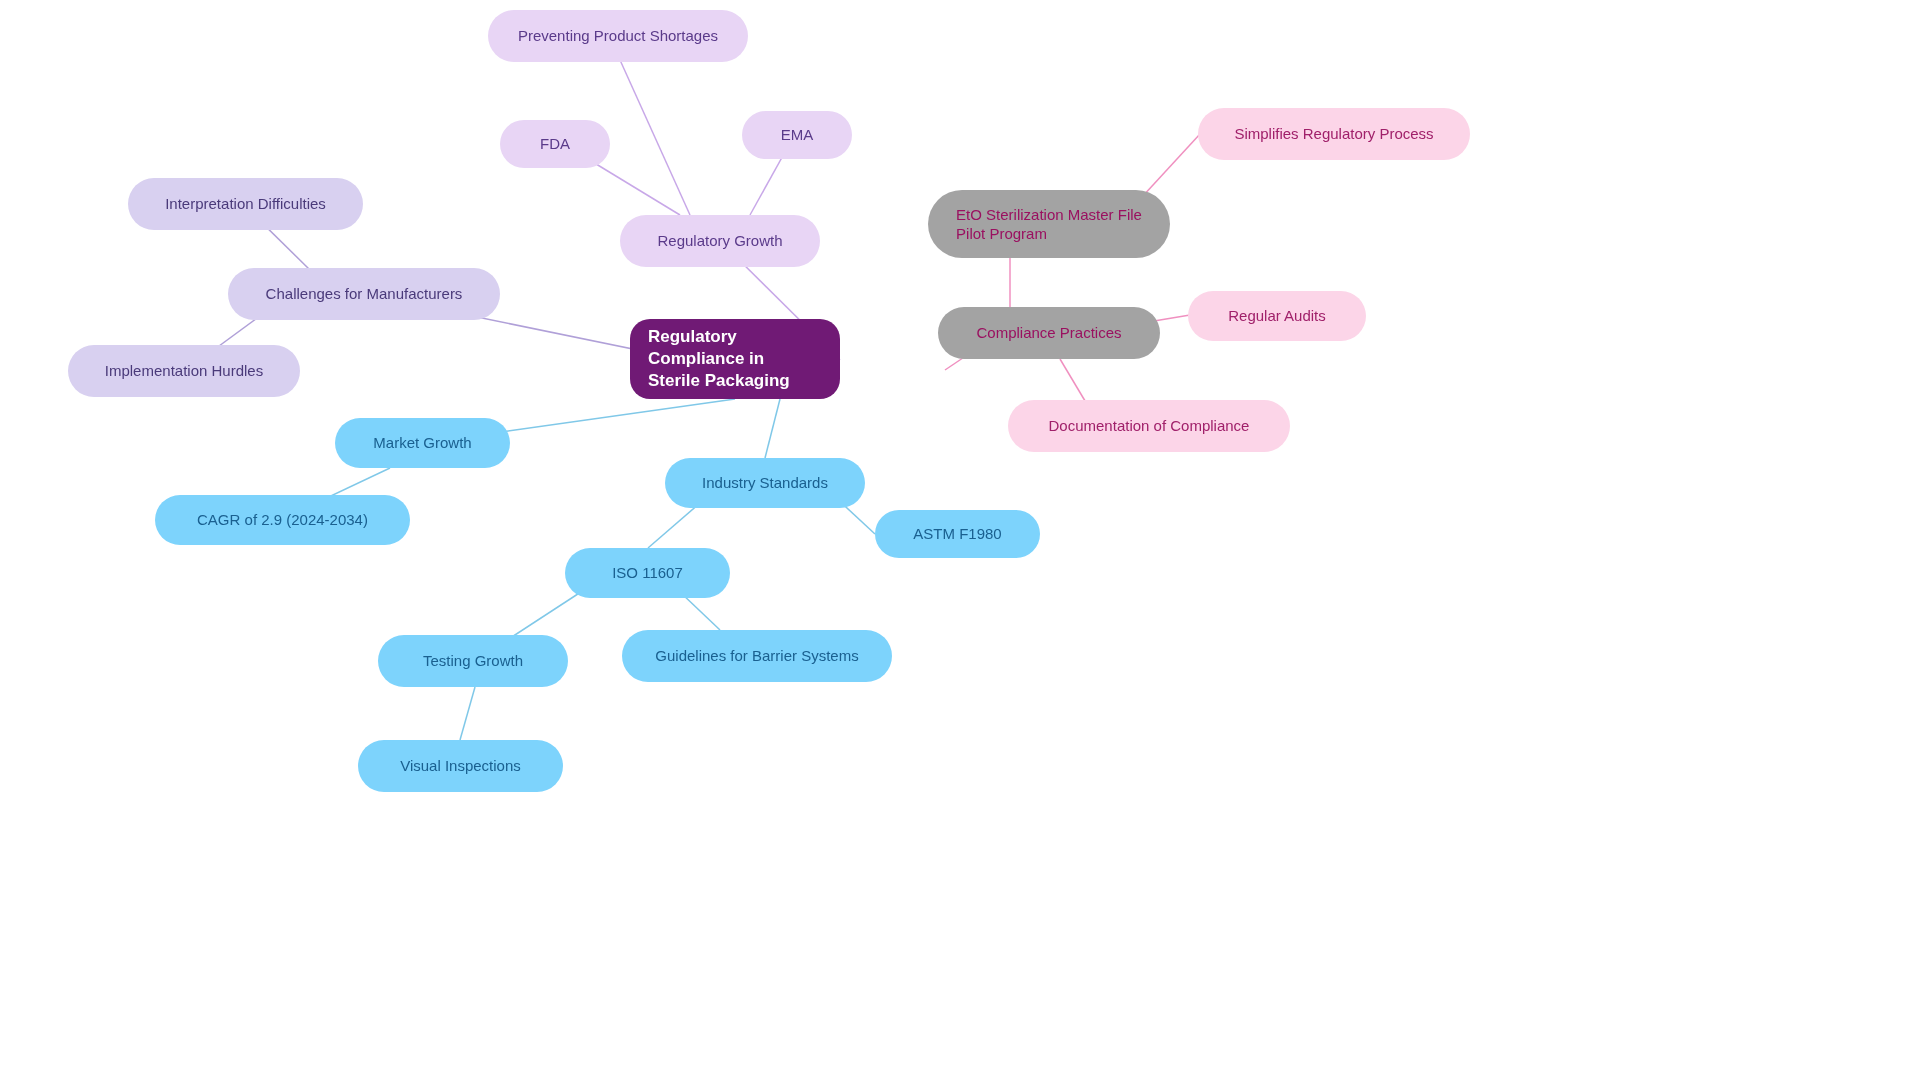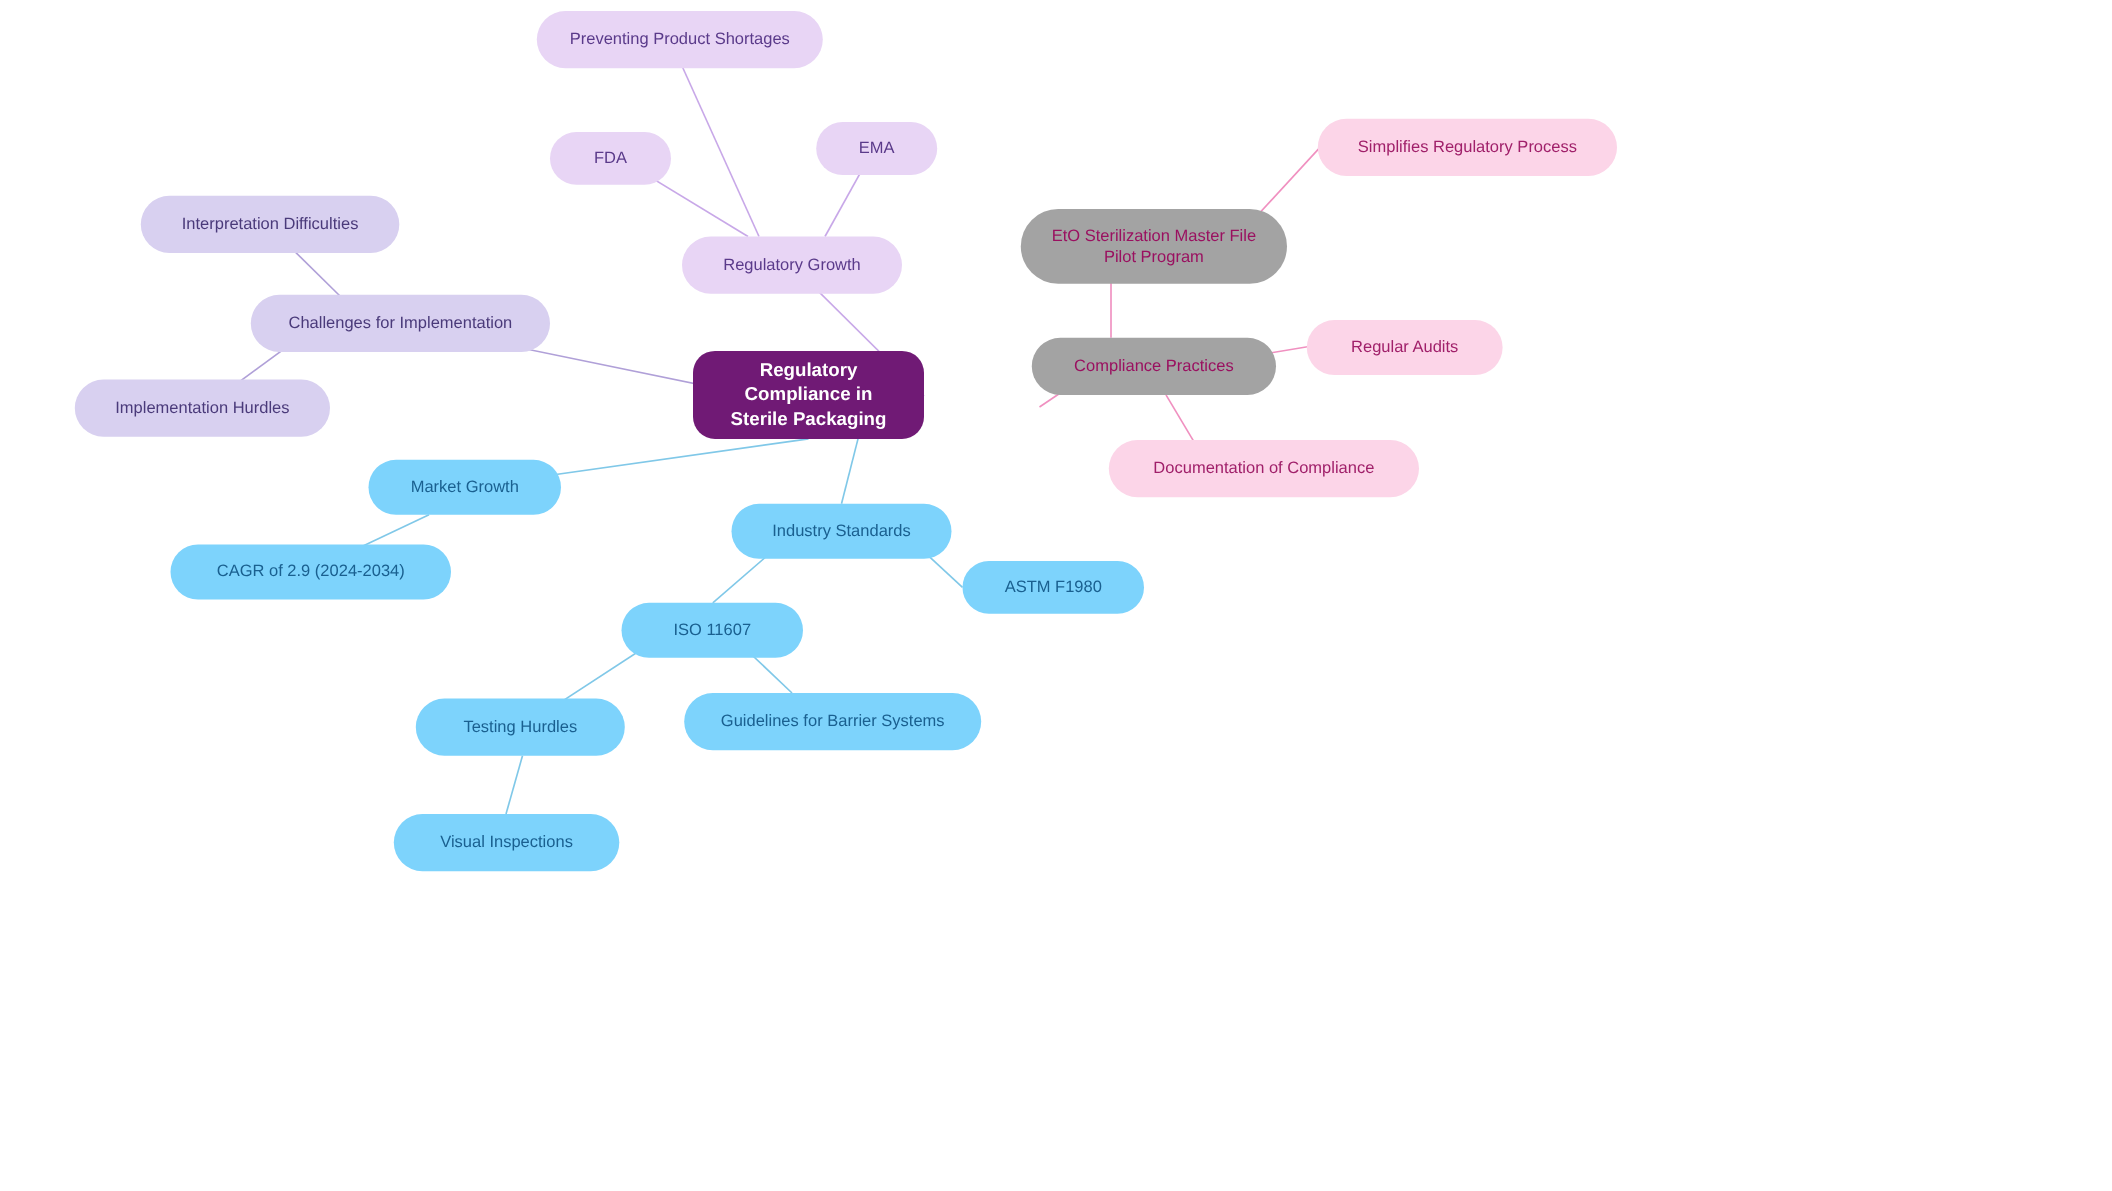--- a/index.html
+++ b/index.html
@@ -17,21 +17,21 @@
       width: 1920px;
       height: 1083px;
       pointer-events: none;
     }
     .node {
       position: absolute;
       border-radius: 50px;
       display: flex;
       align-items: center;
       justify-content: center;
-      text-align: center;
+      text-align: left;
       font-size: 15px;
       font-weight: 500;
       padding: 22px 18px;
       cursor: default;
       line-height: 1.3;
     }
     .node-center {
       background: #701a75;
       color: #ffffff;
       font-size: 17px;
@@ -131,21 +131,21 @@
 
 <div class="node node-purple" style="left: 620px; top: 215px; width: 200px; height: 52px;">
   <span>Regulatory Growth</span>
 </div>
 
 <div class="node node-violet" style="left: 128px; top: 178px; width: 235px; height: 52px;">
   <span>Interpretation Difficulties</span>
 </div>
 
 <div class="node node-violet" style="left: 228px; top: 268px; width: 272px; height: 52px;">
-  <span>Challenges for Implementation</span>
+  <span>Challenges for Manufacturers</span>
 </div>
 
 <div class="node node-violet" style="left: 68px; top: 345px; width: 232px; height: 52px;">
   <span>Implementation Hurdles</span>
 </div>
 
 <div class="node node-blue" style="left: 335px; top: 418px; width: 175px; height: 50px;">
   <span>Market Growth</span>
 </div>
 
@@ -159,21 +159,21 @@
 
 <div class="node node-blue" style="left: 875px; top: 510px; width: 165px; height: 48px;">
   <span>ASTM F1980</span>
 </div>
 
 <div class="node node-blue" style="left: 565px; top: 548px; width: 165px; height: 50px;">
   <span>ISO 11607</span>
 </div>
 
 <div class="node node-blue" style="left: 378px; top: 635px; width: 190px; height: 52px;">
-  <span>Testing Hurdles</span>
+  <span>Testing Growth</span>
 </div>
 
 <div class="node node-blue" style="left: 358px; top: 740px; width: 205px; height: 52px;">
   <span>Visual Inspections</span>
 </div>
 
 <div class="node node-blue" style="left: 622px; top: 630px; width: 270px; height: 52px;">
   <span>Guidelines for Barrier Systems</span>
 </div>
 

